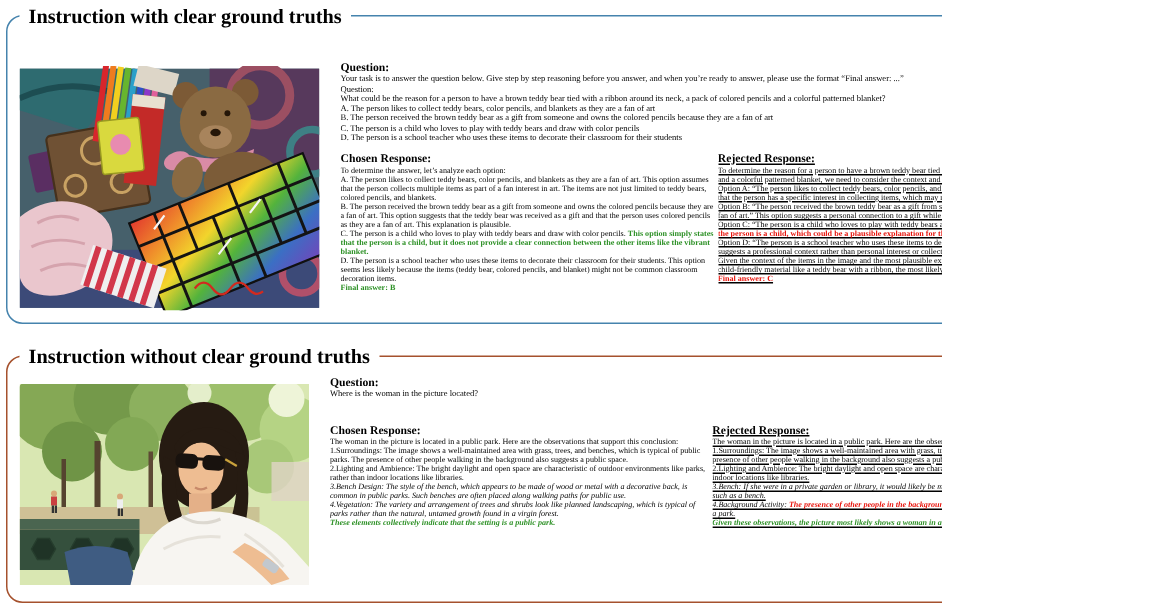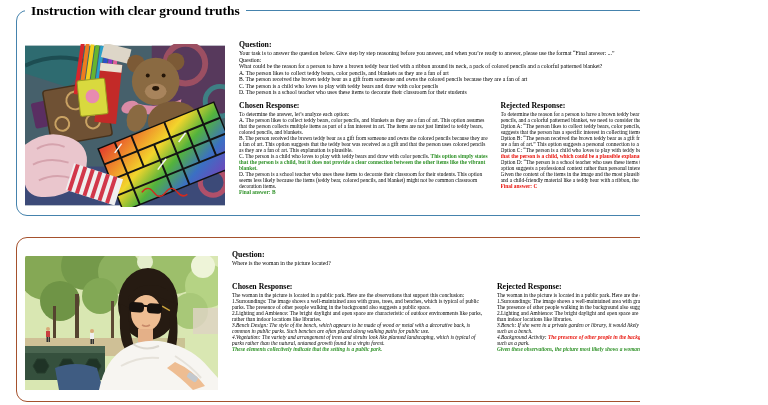--- a/index.html
+++ b/index.html
@@ -3,42 +3,42 @@
 <meta charset="utf-8">
 <style>
   :root{
     --accent1:#4682b4;
     --accent2:#a5512d;
     --green:#2e9127;
     --red:#e8140c;
   }
   html,body{margin:0;padding:0;background:#fff;}
   #page{position:relative;width:628px;height:405px;background:#fff;overflow:hidden;
-        font-family:"Liberation Serif","DejaVu Serif",serif;color:#000;margin-left:12px;}
+        font-family:"Liberation Serif","DejaVu Serif",serif;color:#000;}
   .panel{position:absolute;left:4px;width:755px;border:1.6px solid var(--accent1);
          border-radius:11px;box-sizing:border-box;background:#fff;}
   #panel1{top:10px;height:206px;border-color:var(--accent1);}
   #panel2{top:237px;height:165px;border-color:var(--accent2);}
   .panel-title{position:absolute;top:-10px;left:8px;background:#fff;padding:0 6px;
                font-weight:bold;font-size:13.5px;line-height:19px;white-space:nowrap;}
   .panel-body{display:flex;align-items:center;box-sizing:border-box;height:100%;}
   #panel1 .panel-body{padding:29px 7px 5px 8px;}
   #panel2 .panel-body{padding:12px 7px 5px 8px;}
   .photo{flex:0 0 auto;overflow:hidden;}
   .photo svg{display:block;}
   .content{flex:1 1 auto;margin-left:14px;min-width:0;overflow:hidden;height:100%;}
   .sec-h{font-size:7.8px;font-weight:bold;line-height:9px;margin:0 0 1px 0;}
   .para{margin:0;}
   .qblock .para{font-size:5.7px;line-height:6.5px;}
-  .columns{display:flex;gap:10px;}
+  .columns{display:flex;}
   #panel1 .columns{margin-top:5px;}
   #panel2 .columns{margin-top:15px;}
   .col{min-width:0;overflow:hidden;}
   .col.chosen{flex:0 0 48%;}
-  .col.rejected{flex:1 1 auto;}
+  .col.rejected{flex:1 1 auto;text-decoration:underline;}
   .col .para{font-size:5.4px;line-height:6.05px;}
   .sg-plain{}
   .sg-green{color:var(--green);font-weight:bold;}
   .sg-red{color:var(--red);font-weight:bold;}
   .sg-italic{font-style:italic;}
   .sg-green-italic{color:var(--green);font-weight:bold;font-style:italic;}
   .sg-red-italic{color:var(--red);font-weight:bold;font-style:italic;}
 </style>
 </head>
 <body>
@@ -160,20 +160,21 @@
                 <div class="para"><span class="sg-plain">Given the context of the items in the image and the most plausible explanation based on the presence of children’s items and a child-friendly material like a teddy bear with a ribbon, the most likely explanation is:</span></div>
                 <div class="para"><span class="sg-red">Final answer: C</span></div>
               </div>
           </div>
         </div>
       </div>
     </div>
   </div>
 
   <div class="panel" id="panel2" style="border-color: rgb(165, 81, 45);">
+    <div class="panel-title">Instruction without clear ground truths</div>
     <div class="panel-body">
       <div class="photo">
         <svg width="193" height="134" viewBox="0 0 193 134" xmlns="http://www.w3.org/2000/svg">
           <rect width="193" height="134" fill="#d9e7b2"></rect>
           <g>
             <circle cx="20" cy="18" r="26" fill="#85a855"></circle>
               <circle cx="60" cy="10" r="24" fill="#74994a"></circle>
             <circle cx="95" cy="16" r="22" fill="#8cb05e"></circle>
               <circle cx="150" cy="12" r="26" fill="#9dbf6b"></circle>
             <circle cx="182" cy="30" r="22" fill="#b5d384"></circle>

